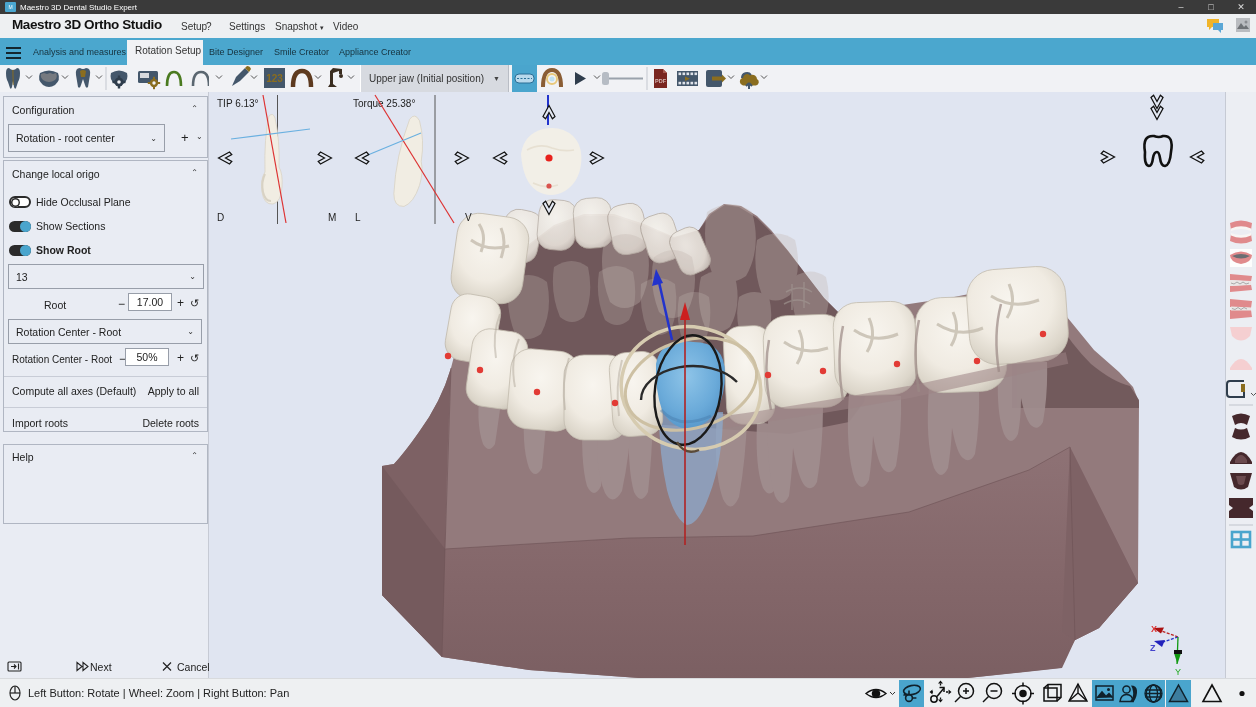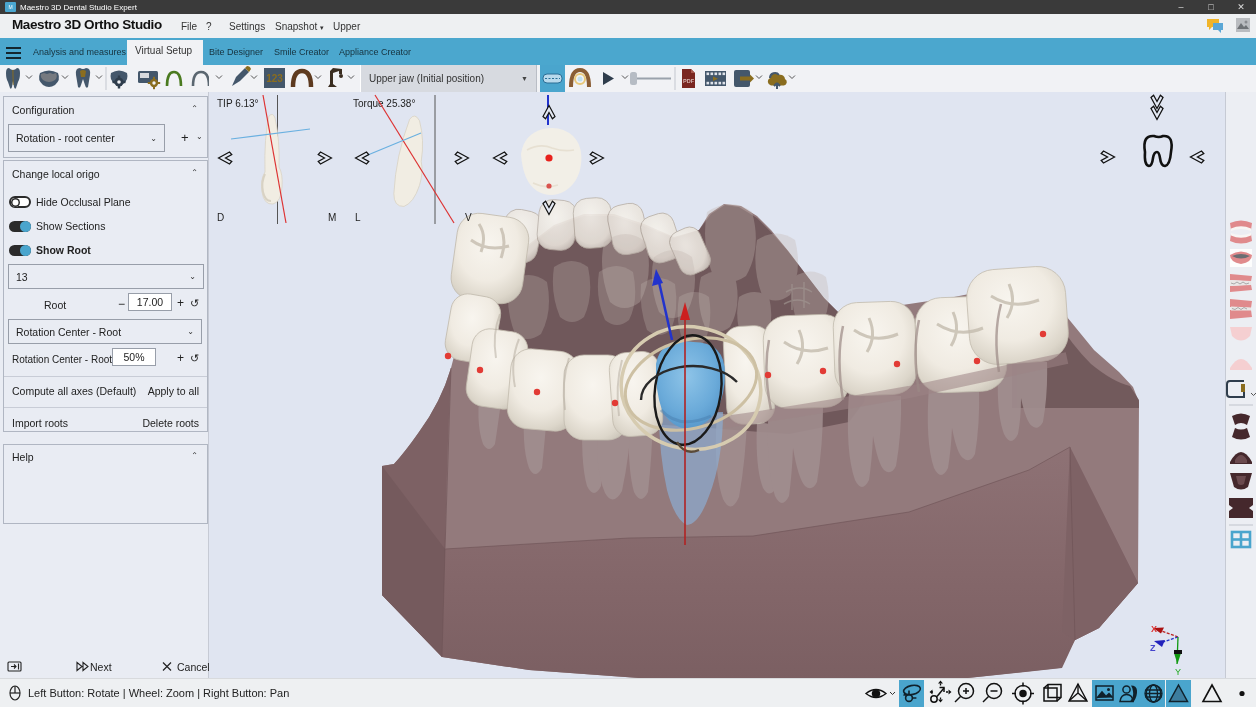--- a/index.html
+++ b/index.html
@@ -39,43 +39,43 @@
 <div class="titlebar">
   <div class="appico">M</div>
   <div>Maestro 3D Dental Studio Expert</div>
   <div class="tspace"></div>
   <div class="wbtn">–</div>
   <div class="wbtn">□</div>
   <div class="wbtn">✕</div>
 </div>
 <div class="menubar">
   <div class="brand">Maestro 3D Ortho Studio</div>
-  <div class="mitem" style="position:absolute;left:181px;">File</div>
+  <div class="mitem" style="position:absolute;left:181px;">Setup</div>
   <div class="mitem" style="position:absolute;left:206px;">?</div>
   <div class="mitem" style="position:absolute;left:229px;">Settings</div>
   <div class="mitem" style="position:absolute;left:275px;">Snapshot <span style="font-size:7px;">▾</span></div>
-  <div class="mitem" style="position:absolute;left:333px;">Upper</div>
+  <div class="mitem" style="position:absolute;left:333px;">Video</div>
   <div class="mspace"></div>
   <svg width="60" height="24" style="position:absolute;right:0;top:0;">
     <path d="M11 5 h12 v8 h-7 l-3 3 v-3 h-2 Z" fill="#f0b429"></path>
     <path d="M17 9 h10 v7 h-2 v3 l-3 -3 h-5 Z" fill="#5aa7d6"></path>
     <rect x="40" y="4" width="14" height="14" fill="#b9bcc0"></rect>
     <path d="M41 15 l4 -6 l3 4 l2 -2 l3 4 Z" fill="#6e7276"></path>
     <circle cx="50" cy="8" r="1.5" fill="#888b8f"></circle>
   </svg>
 </div>
 <div class="tabbar">
   <div class="hamb">
       <div></div>
       <div></div>
       <div></div>
     </div>
   <div class="tab" style="left:33px;">Analysis and measures</div>
   <div class="tabactive">
-      <span>Virtual Setup</span>
+      <span>Rotation Setup</span>
     </div>
   <div class="tab" style="left:209px;">Bite Designer</div>
   <div class="tab" style="left:274px;">Smile Creator</div>
   <div class="tab" style="left:339px;">Appliance Creator</div>
 </div>
 <div class="toolbar" id="toolbar">
   <svg width="209" height="27" style="flex:0 0 auto;">
 
     <path d="M6 8 Q6 3 9 3 Q11 5 13 5 Q15 5 17 3 Q20 3 20 8 Q20 14 18 17 L16 23 Q15 25 14 22 L13 16 L12 22 Q11 25 10 23 L8 17 Q6 14 6 8 Z" fill="#44576b"></path>
     <path d="M12.4 5 L12.8 20 L13.6 20 L13.4 5 Z" fill="#8a6d1f"></path>
@@ -129,21 +129,21 @@
     <rect x="55" y="3" width="21" height="20" fill="#44576b"></rect>
     <text x="65.5" y="17" font-size="10" font-weight="bold" fill="#8a6d1f" text-anchor="middle" font-family="Liberation Sans">123</text>
 
     <path d="M84 22 Q84 6 93 6 Q102 6 102 22" stroke="#5d3a1f" stroke-width="4.5" fill="none"></path>
     <path d="M106 12 l3 3 l3 -3" stroke="#555" stroke-width="1" fill="none" transform="translate(0,-1.5)"></path>
 
     <path d="M119 22 L128 22 L124 19 L124 8 L130 6 L130 9 L133 9 L133 4 L124 3 L121 6 L121 19 Z" fill="#3a2d20"></path>
     <circle cx="132" cy="11" r="2" fill="#3a2d20"></circle>
     <path d="M139 12 l3 3 l3 -3" stroke="#555" stroke-width="1" fill="none" transform="translate(0,-1.5)"></path>
   </svg>
-  <div class="tbselect" style="width:177px;">
+  <div class="tbselect" style="width:149px;">
       <span style="flex:1;">Upper jaw (Initial position)</span>
       <span style="font-size:7px;color:#444;">▼</span>
     </div>
   <svg width="260" height="27" style="flex:0 0 auto;">
 
     <rect x="3" y="0" width="25" height="27" fill="#4aa5cd"></rect>
     <rect x="6" y="9" width="19" height="9" rx="4" fill="#b8d9ec" stroke="#2a6e96" stroke-width="1"></rect>
     <path d="M8 13.5 h15" stroke="#2a6e96" stroke-width="1" stroke-dasharray="2 1.5"></path>
 
     <path d="M34 22 Q34 5 43 5 Q52 5 52 22" stroke="#8a5d34" stroke-width="4" fill="none"></path>
@@ -216,21 +216,21 @@
       <div style="position:absolute;left:114px;top:136px;font-size:12px;">−</div>
       <div style="position:absolute;left:124px;top:132px;width:44px;height:18px;background:#fff;border:1px solid #989ea9;text-align:center;line-height:17px;">17.00</div>
       <div style="position:absolute;left:173px;top:135px;font-size:12px;">+</div>
       <div style="position:absolute;left:186px;top:136px;font-size:11px;">↺</div>
       <div class="fakeselect" style="position:absolute;left:4px;top:158px;width:194px;height:25px;">
         <span>Rotation Center - Root</span>
           <span style="font-size:8px;color:#333;">⌄</span>
       </div>
       <div style="position:absolute;left:8px;top:193px;white-space:nowrap;font-size:10px;">Rotation Center - Root</div>
       <div style="position:absolute;left:115px;top:191px;font-size:12px;">−</div>
-      <div style="position:absolute;left:108px;top:187px;width:44px;height:18px;background:#fff;border:1px solid #989ea9;text-align:center;line-height:17px;">50%</div>
+      <div style="position:absolute;left:121px;top:187px;width:44px;height:18px;background:#fff;border:1px solid #989ea9;text-align:center;line-height:17px;">50%</div>
       <div style="position:absolute;left:173px;top:190px;font-size:12px;">+</div>
       <div style="position:absolute;left:186px;top:191px;font-size:11px;">↺</div>
       <div style="position:absolute;left:0;top:215px;width:100%;border-top:1px solid #c8ccd6;"></div>
       <div style="position:absolute;left:8px;top:224px;">Compute all axes (Default)</div>
       <div style="position:absolute;right:8px;top:224px;">Apply to all</div>
       <div style="position:absolute;left:0;top:246px;width:100%;border-top:1px solid #c8ccd6;"></div>
       <div style="position:absolute;left:8px;top:256px;">Import roots</div>
       <div style="position:absolute;right:8px;top:256px;">Delete roots</div>
     </div>
     <div style="position:absolute;left:3px;top:352px;width:205px;height:80px;border:1px solid #b0b6c2;">

